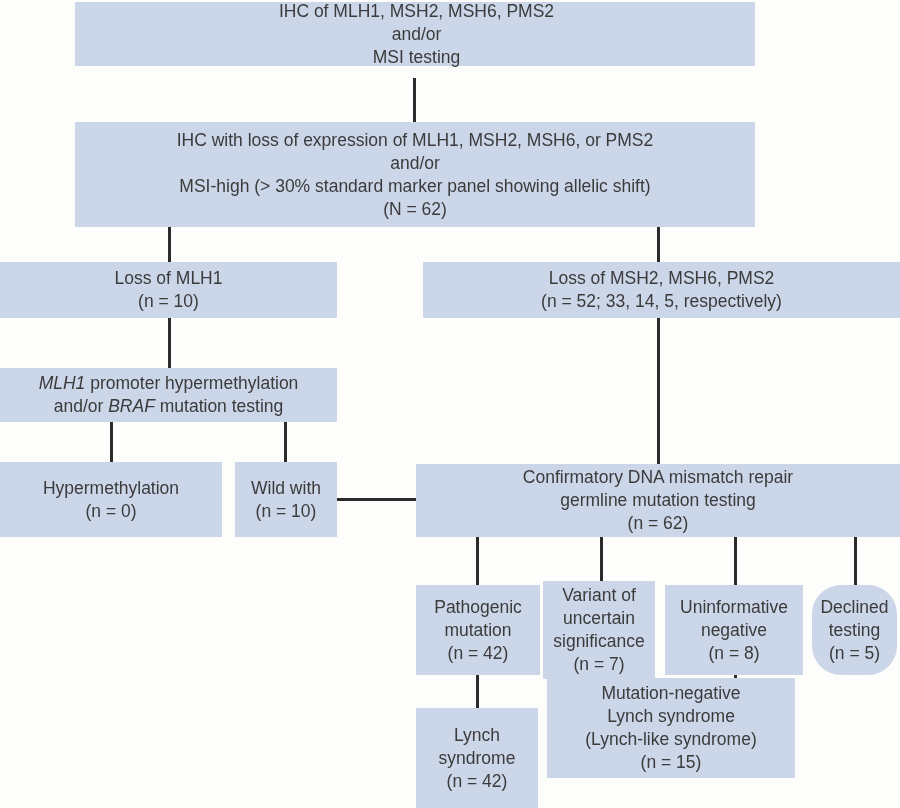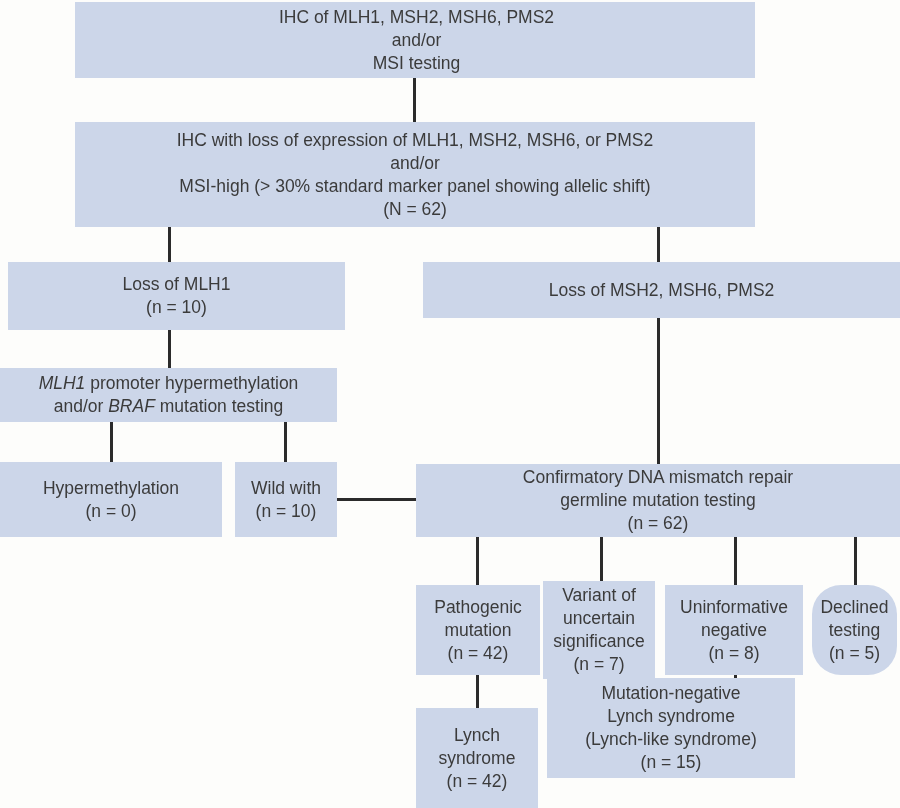--- a/index.html
+++ b/index.html
@@ -56,40 +56,41 @@
   <div class="vline" style="left:657px; top:318px; height:146px;"></div>
   <div class="hline" style="left:337px; top:498px; width:79px;"></div>
   <div class="vline" style="left:476px; top:537px; height:48px;"></div>
   <div class="vline" style="left:600px; top:537px; height:44px;"></div>
   <div class="vline" style="left:734px; top:537px; height:48px;"></div>
   <div class="vline" style="left:854px; top:537px; height:48px;"></div>
   <div class="vline" style="left:476px; top:675px; height:33px;"></div>
   <div class="vline" style="left:600px; top:679px; height:29px;"></div>
   <div class="vline" style="left:734px; top:675px; height:33px;"></div>
 
-  <div class="node" style="left:75px; top:2px; width:680px; height:76px;padding-left:7px;">
+  <div class="node" style="left:75px; top:2px; width:680px; height:64px;padding-left:7px;">
     <div class="ln">IHC of MLH1, MSH2, MSH6, PMS2</div>
     <div class="ln">and/or</div>
     <div class="ln">MSI testing</div>
   </div>
 
   <div class="node" style="left:75px; top:122px; width:680px; height:105px;">
     <div class="ln">IHC with loss of expression of MLH1, MSH2, MSH6, or PMS2</div>
     <div class="ln">and/or</div>
     <div class="ln">MSI-high (&gt; 30% standard marker panel showing allelic shift)</div>
     <div class="ln">(N = 62)</div>
   </div>
 
-  <div class="node" style="left:8px; top:262px; width:337px; height:68px;">
+  <div class="node" style="left:0px; top:262px; width:337px; height:56px;">
     <div class="ln">Loss of MLH1</div>
     <div class="ln">(n = 10)</div>
   </div>
 
   <div class="node" style="left:423px; top:262px; width:477px; height:56px;">
     <div class="ln">Loss of MSH2, MSH6, PMS2</div>
+    <div class="ln">(n = 52; 33, 14, 5, respectively)</div>
   </div>
 
   <div class="node" style="left:0px; top:368px; width:337px; height:54px;">
     <div class="ln"><i>MLH1</i><span> promoter hypermethylation</span></div>
     <div class="ln"><span>and/or </span><i>BRAF</i><span> mutation testing</span></div>
   </div>
 
   <div class="node" style="left:0px; top:462px; width:222px; height:75px;">
     <div class="ln">Hypermethylation</div>
     <div class="ln">(n = 0)</div>

